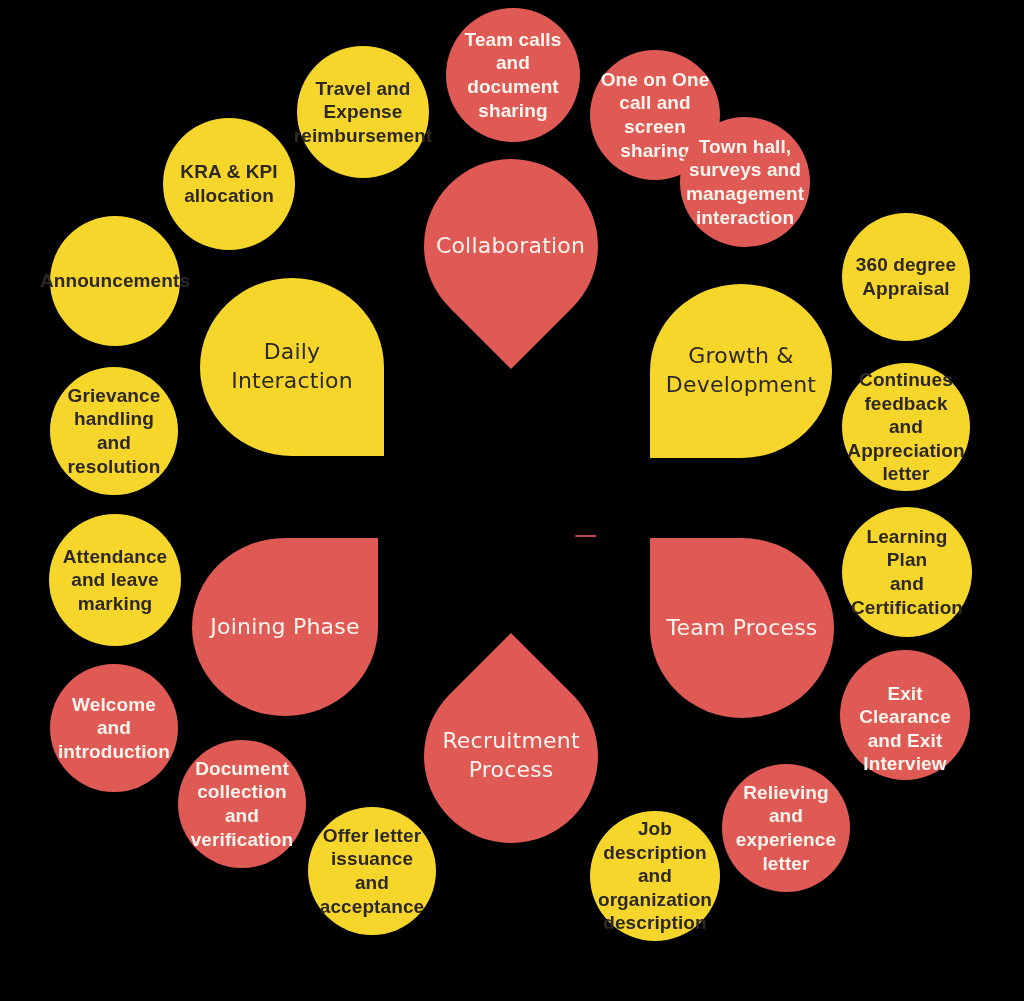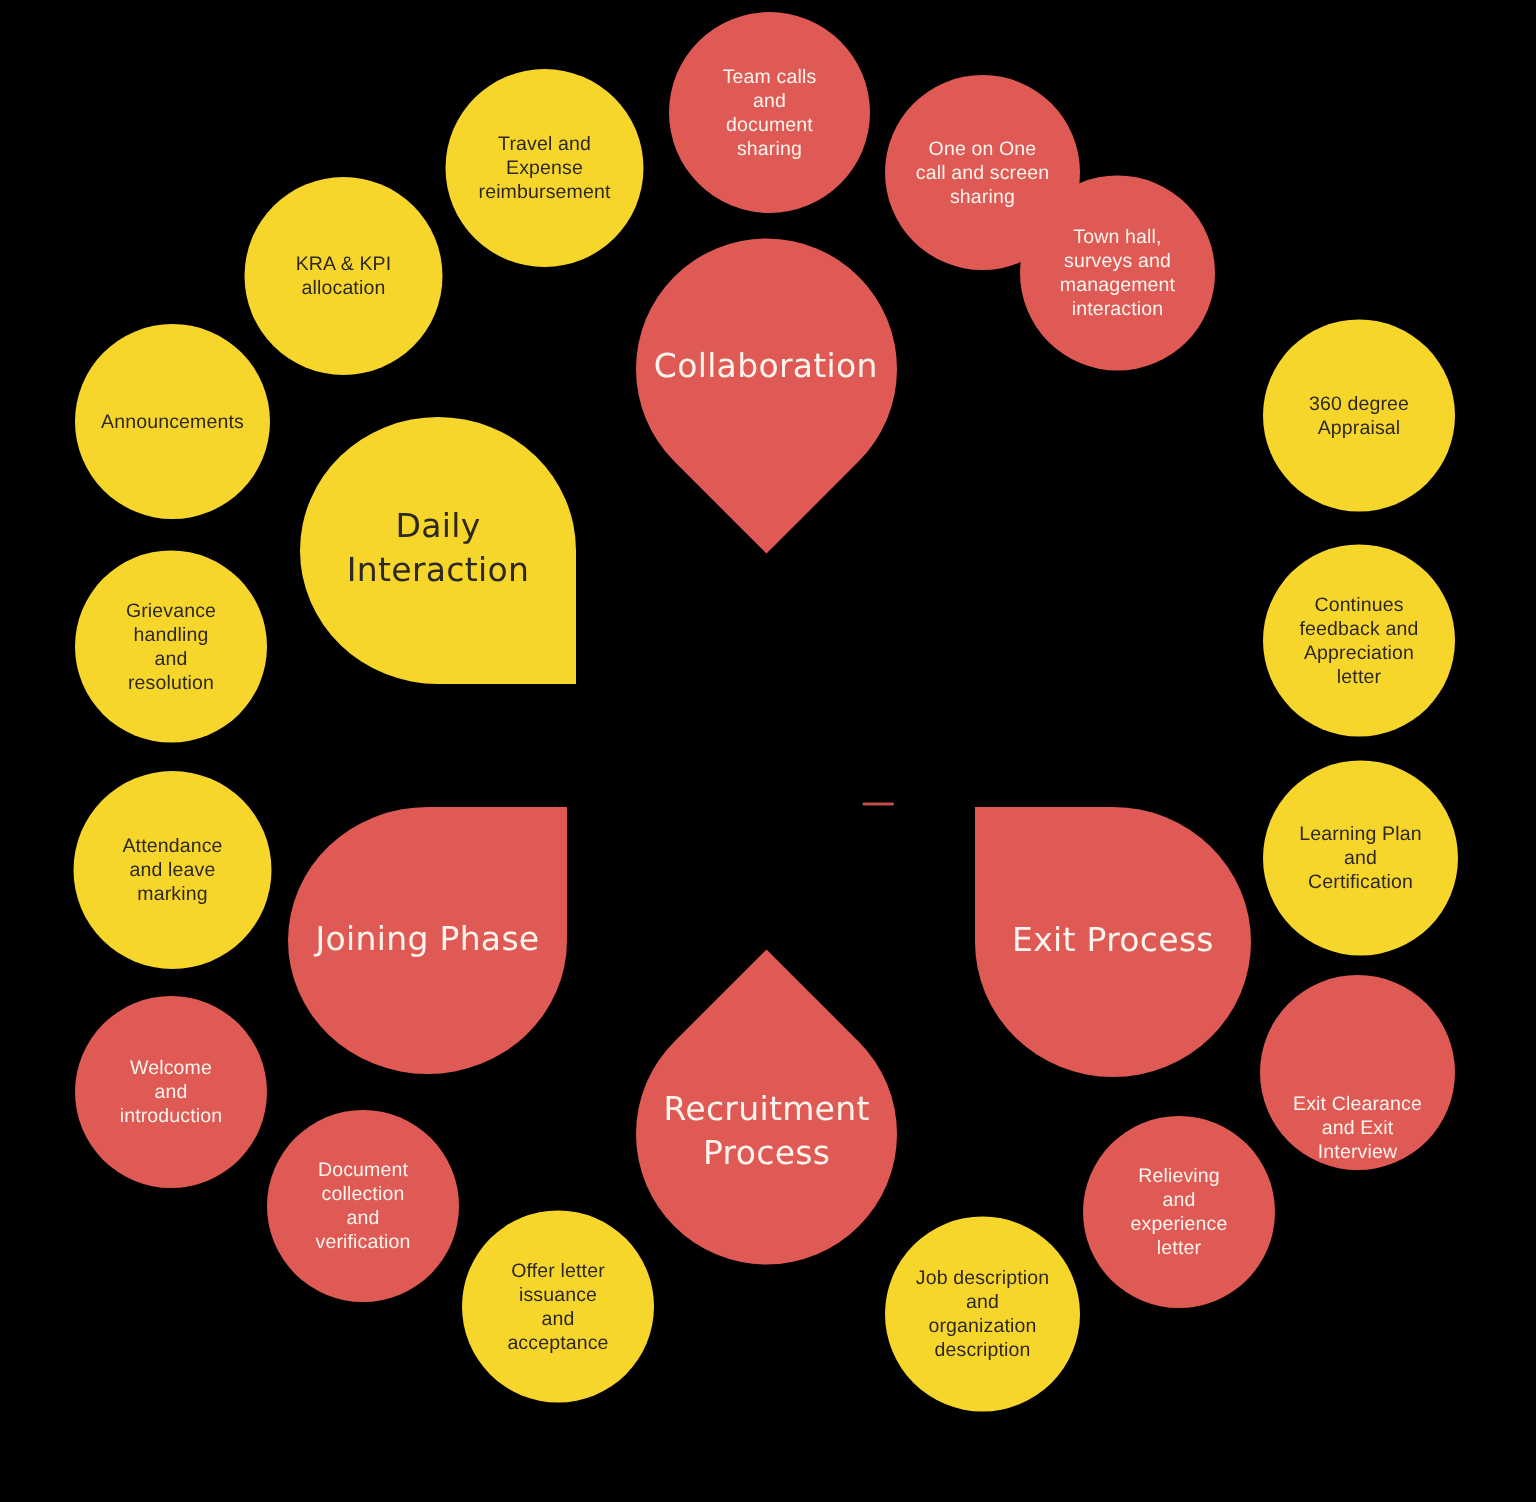--- a/index.html
+++ b/index.html
@@ -12,34 +12,34 @@
     background:var(--bg);
     font-family:"Liberation Sans", sans-serif;
   }
   
   .circle{
     position:absolute;border-radius:50%;
     display:flex;align-items:center;justify-content:center;
     text-align:center;
   }
   .circle span{
-    white-space:pre-line;font-size:13px;line-height:1.24;
-    letter-spacing:.1px;padding:4px;
+    white-space:pre-line;font-size:19px;line-height:1.24;
+    letter-spacing:.1px;padding:4px;font-weight:bold;
   }
   .yellow{background:var(--yellow);color:var(--dark);}
   .red{background:var(--red);color:var(--light);}
   
   .c1 {left:446px;top:8px;  width:134px;height:134px;}
   .c2 {left:590px;top:50px; width:130px;height:130px;}
   .c3 {left:680px;top:117px;width:130px;height:130px;}
   .c4 {left:842px;top:213px;width:128px;height:128px;}
   .c5 {left:842px;top:363px;width:128px;height:128px;}
   .c6 {left:842px;top:507px;width:130px;height:130px;}
   .c7 {left:840px;top:650px;width:130px;height:130px;align-items:flex-end;}
-  .c8 {left:722px;top:744px;width:128px;height:128px;}
+  .c8 {left:722px;top:764px;width:128px;height:128px;}
   .c9 {left:590px;top:811px;width:130px;height:130px;}
   .c10{left:448px;top:862px;width:130px;height:130px;}
   .c11{left:308px;top:807px;width:128px;height:128px;}
   .c12{left:178px;top:740px;width:128px;height:128px;}
   .c13{left:50px; top:664px;width:128px;height:128px;}
   .c14{left:49px; top:514px;width:132px;height:132px;}
   .c15{left:50px; top:367px;width:128px;height:128px;}
   .c16{left:50px; top:216px;width:130px;height:130px;}
   .c17{left:163px;top:118px;width:132px;height:132px;}
   .c18{left:297px;top:46px; width:132px;height:132px;}
@@ -66,29 +66,33 @@
   .stray{position:absolute;left:575px;top:535px;width:21px;height:2px;background:var(--red);opacity:.85;border-radius:1px;}
 </style>
 </head>
 <body>
 
 <div id="stage">
 
   <div class="petal red p1">
       <span class="t">Collaboration</span>
     </div>
+  <div class="petal yellow p2">
+      <span class="t">Growth &amp;
+Development</span>
+    </div>
   <div class="petal red p4">
       <span class="t">Joining Phase</span>
     </div>
   <div class="petal yellow p3">
       <span class="t">Daily
 Interaction</span>
     </div>
   <div class="petal red p5">
-      <span class="t">Exit Process</span>
+      <span class="t">Team Process</span>
     </div>
   <div class="petal red p6">
       <span class="t">Recruitment
 Process</span>
     </div>
 
   <div class="circle red c1">
       <span>Team calls
 and
 document

